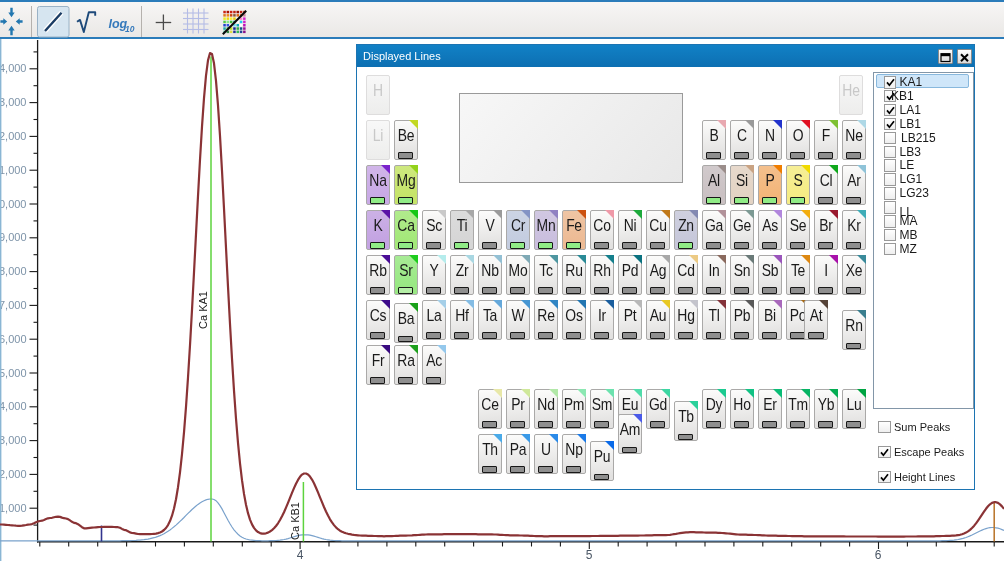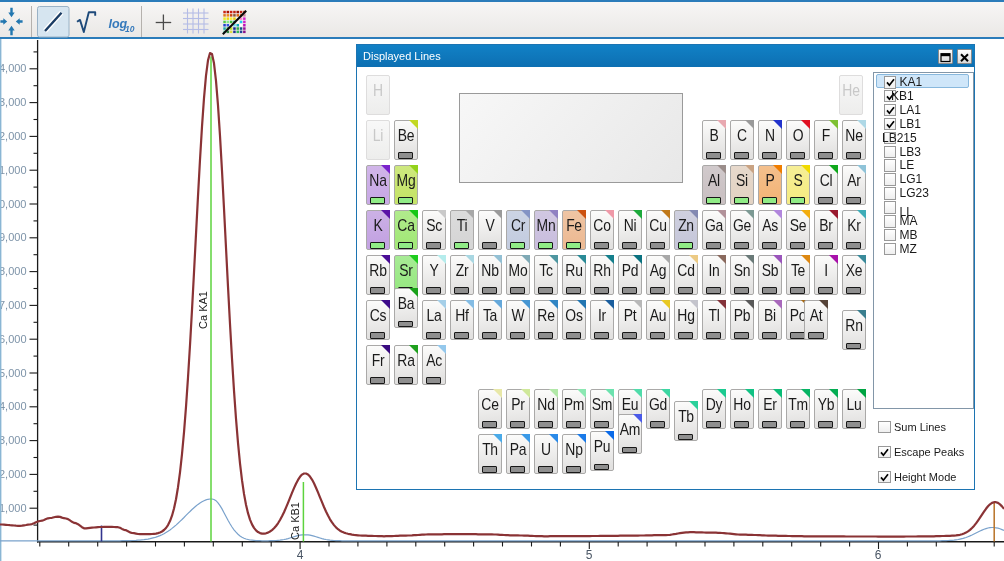--- a/index.html
+++ b/index.html
@@ -492,21 +492,21 @@
       <div class="t" style="left:484.5px;top:209.5px;background:linear-gradient(175deg,#fcfcfb 0%,#e2e1e0 90%)">
         <i style="border-top-color:#3a8a9a"></i>
         <b>Xe</b>
         <u style="background:#8f8f8f"></u>
       </div>
       <div class="t" style="left:8.5px;top:254.5px;background:linear-gradient(175deg,#fcfcfb 0%,#e2e1e0 90%)">
         <i style="border-top-color:#3d0b8a"></i>
         <b>Cs</b>
         <u style="background:#8f8f8f"></u>
       </div>
-      <div class="t" style="left:36.5px;top:243px;background:linear-gradient(175deg,#fcfcfb 0%,#e2e1e0 90%)">
+      <div class="t" style="left:36.5px;top:258px;background:linear-gradient(175deg,#fcfcfb 0%,#e2e1e0 90%)">
         <i style="border-top-color:#19a019"></i>
         <b>Ba</b>
         <u style="background:#8f8f8f"></u>
       </div>
       <div class="t" style="left:64.5px;top:254.5px;background:linear-gradient(175deg,#fcfcfb 0%,#e2e1e0 90%)">
         <i style="border-top-color:#a5cfe8"></i>
         <b>La</b>
         <u style="background:#8f8f8f"></u>
       </div>
       <div class="t" style="left:92.5px;top:254.5px;background:linear-gradient(175deg,#fcfcfb 0%,#e2e1e0 90%)">
@@ -682,21 +682,21 @@
       <div class="t" style="left:176.5px;top:388.5px;background:linear-gradient(175deg,#fcfcfb 0%,#e2e1e0 90%)">
         <i style="border-top-color:#2a8ae8"></i>
         <b>U</b>
         <u style="background:#8f8f8f"></u>
       </div>
       <div class="t" style="left:204.5px;top:388.5px;background:linear-gradient(175deg,#fcfcfb 0%,#e2e1e0 90%)">
         <i style="border-top-color:#1a7ae8"></i>
         <b>Np</b>
         <u style="background:#8f8f8f"></u>
       </div>
-      <div class="t" style="left:232.5px;top:386px;background:linear-gradient(175deg,#fcfcfb 0%,#e2e1e0 90%)">
+      <div class="t" style="left:232.5px;top:396px;background:linear-gradient(175deg,#fcfcfb 0%,#e2e1e0 90%)">
         <i style="border-top-color:#0a6ae8"></i>
         <b>Pu</b>
         <u style="background:#8f8f8f"></u>
       </div>
       <div class="t" style="left:260.5px;top:369px;background:linear-gradient(175deg,#fcfcfb 0%,#e2e1e0 90%)">
         <i style="border-top-color:#4a5ae8"></i>
         <b>Am</b>
         <u style="background:#8f8f8f"></u>
       </div>
 <div id="pv"></div>
@@ -720,45 +720,45 @@
           </svg>
         </div>
         <div class="lt" style="left:25.5px;top:30.3px">LA1</div>
         <div class="cb" style="left:9.5px;top:45.2px">
           <svg width="11" height="11" viewBox="0 0 11 11">
             <path d="M2 5.4 L4.4 8.2 L9 2.2" fill="none" stroke="#000" stroke-width="1.7"></path>
           </svg>
         </div>
         <div class="lt" style="left:25.5px;top:44.2px">LB1</div>
         <div class="cb" style="left:9.5px;top:59.1px"></div>
-        <div class="lt" style="left:8px;top:58.1px">LB215</div>
+        <div class="lt" style="left:27px;top:58.1px">LB215</div>
         <div class="cb" style="left:9.5px;top:73.0px"></div>
         <div class="lt" style="left:25.5px;top:72.0px">LB3</div>
         <div class="cb" style="left:9.5px;top:86.9px"></div>
         <div class="lt" style="left:25.5px;top:85.9px">LE</div>
         <div class="cb" style="left:9.5px;top:100.8px"></div>
         <div class="lt" style="left:25.5px;top:99.8px">LG1</div>
         <div class="cb" style="left:9.5px;top:114.7px"></div>
         <div class="lt" style="left:25.5px;top:113.7px">LG23</div>
         <div class="cb" style="left:9.5px;top:128.6px"></div>
         <div class="lt" style="left:25.5px;top:132px">LL</div>
         <div class="cb" style="left:9.5px;top:142.5px"></div>
         <div class="lt" style="left:25.5px;top:141.5px">MA</div>
         <div class="cb" style="left:9.5px;top:156.4px"></div>
         <div class="lt" style="left:25.5px;top:155.4px">MB</div>
         <div class="cb" style="left:9.5px;top:170.3px"></div>
         <div class="lt" style="left:25.5px;top:169.3px">MZ</div>
       </div>
 <div class="cb" style="left:521px;top:375.5px"></div>
-      <div class="lt2" style="left:537px;top:374.5px">Sum Lines</div>
+      <div class="lt2" style="left:537px;top:374.5px">Sum Peaks</div>
       <div class="cb" style="left:521px;top:400.5px">
         <svg width="11" height="11" viewBox="0 0 11 11">
           <path d="M2 5.4 L4.4 8.2 L9 2.2" fill="none" stroke="#000" stroke-width="1.7"></path>
         </svg>
       </div>
       <div class="lt2" style="left:537px;top:399.5px">Escape Peaks</div>
       <div class="cb" style="left:521px;top:425.5px">
         <svg width="11" height="11" viewBox="0 0 11 11">
           <path d="M2 5.4 L4.4 8.2 L9 2.2" fill="none" stroke="#000" stroke-width="1.7"></path>
         </svg>
       </div>
-      <div class="lt2" style="left:537px;top:424.5px">Height Mode</div>
+      <div class="lt2" style="left:537px;top:424.5px">Height Lines</div>
 </div>
 </div>
 </body></html>

